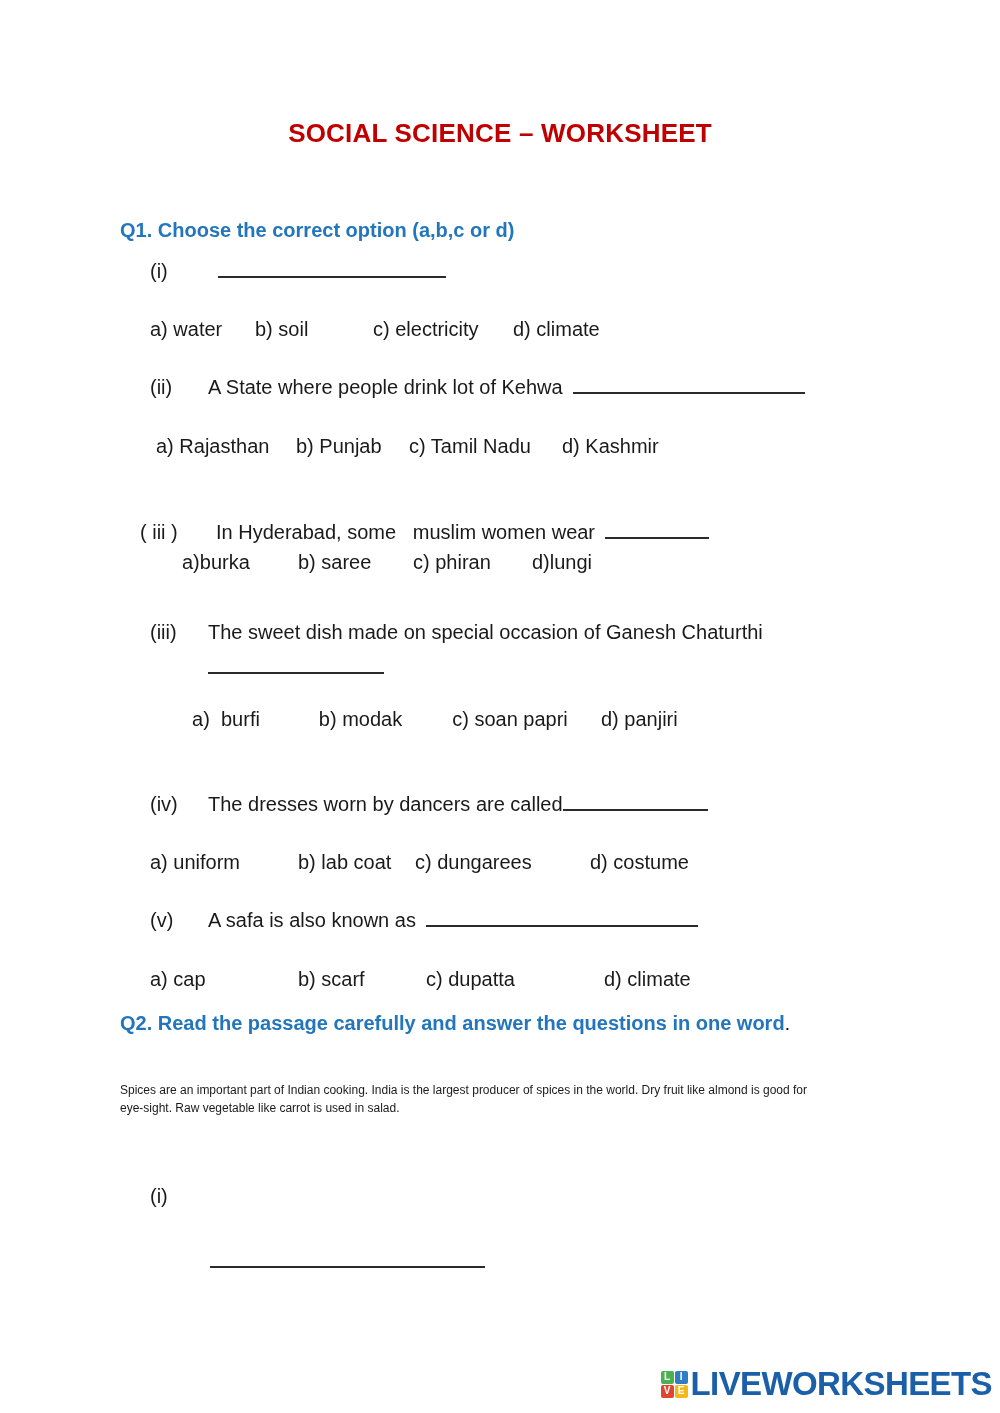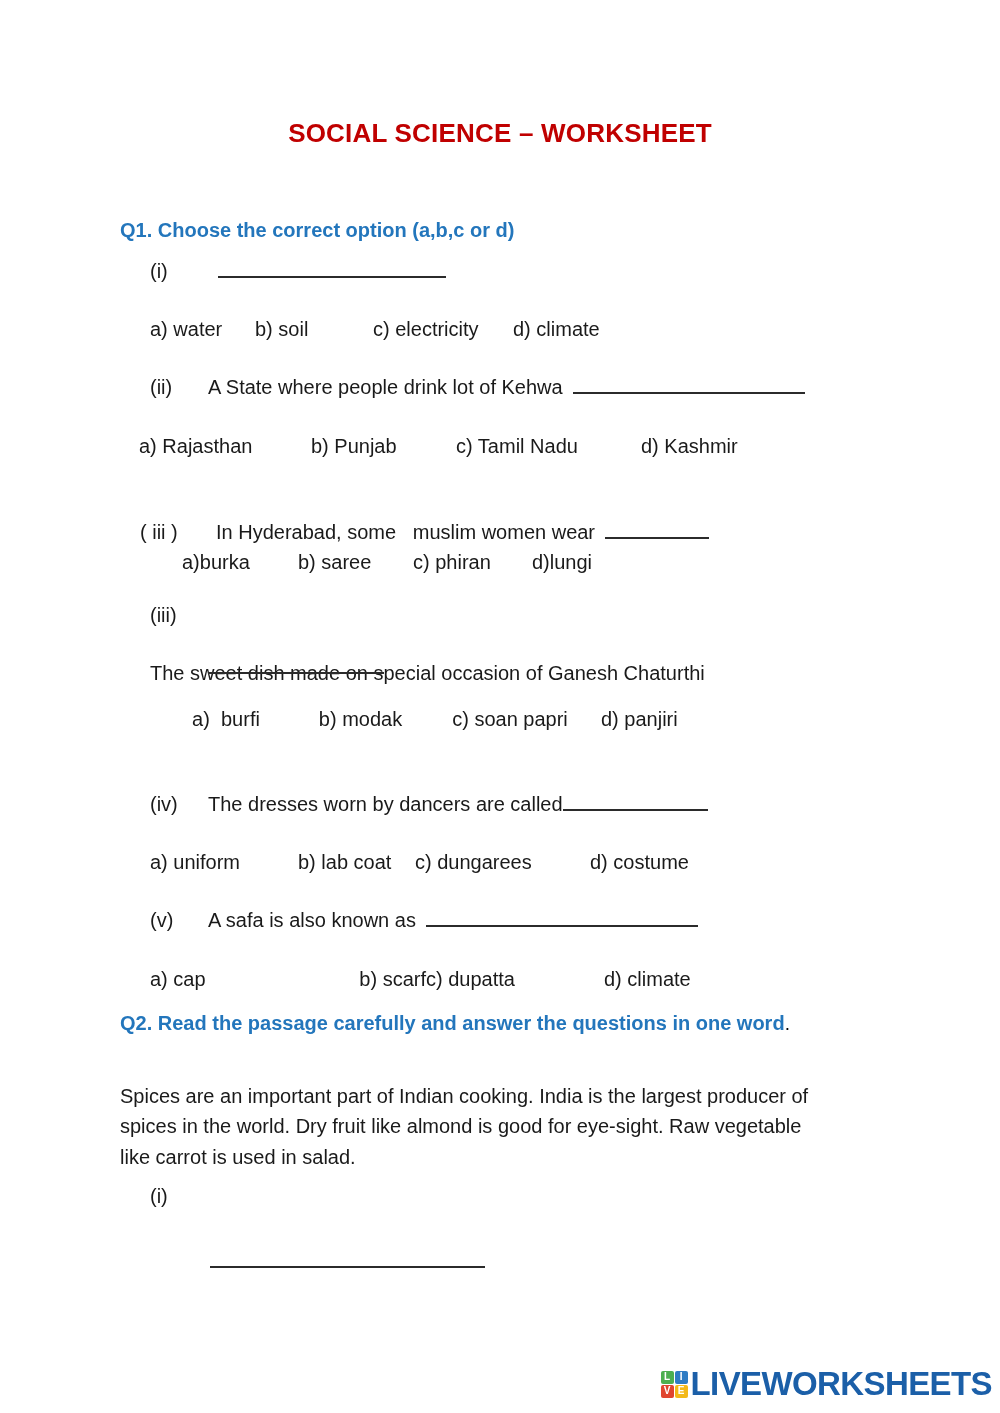--- a/index.html
+++ b/index.html
@@ -89,21 +89,21 @@
     border-bottom: 2px solid #2b2b2b;
     height: 0;
   }
 
   
   .passage {
     position: absolute;
     left: 120px;
     top: 1081px;
     width: 700px;
-    font-size: 20px;
+    font-size: 12px;
     line-height: 1.52;
     color: #1a1a1a;
   }
 
   
   .lw-logo {
     position: absolute;
     right: 8px;
     bottom: 10px;
     display: flex;
@@ -152,40 +152,40 @@
     <span class="opt" style="width:118px;">b) soil</span>
     <span class="opt" style="width:140px;">c) electricity</span>
     <span class="opt">d) climate</span>
   </div>
 
   <div class="row stem" style="left:150px; top:374px;">
     <span class="num">(ii)</span>
     <span class="text">A State where people drink lot of Kehwa</span>
     <span class="blank" style="width:232px; margin-left:10px;"></span>
   </div>
-  <div class="row opts" style="left:139px; top:433px;gap:32px;">
+  <div class="row opts" style="left:156px; top:433px;">
     <span class="opt" style="width:140px;">a) Rajasthan</span>
     <span class="opt" style="width:113px;">b) Punjab</span>
     <span class="opt" style="width:153px;">c) Tamil Nadu</span>
     <span class="opt">d) Kashmir</span>
   </div>
 
   <div class="row opts" style="left:182px; top:549px;">
     <span class="opt" style="width:116px;">a)burka</span>
     <span class="opt" style="width:115px;">b) saree</span>
     <span class="opt" style="width:119px;">c) phiran</span>
     <span class="opt">d)lungi</span>
   </div>
   <div class="row stem" style="left:140px; top:519px;">
     <span class="num" style="width:76px; flex:0 0 76px;">( iii )</span>
     <span class="text">In Hyderabad, some   muslim women wear</span>
     <span class="blank" style="width:104px; margin-left:10px;"></span>
   </div>
 
-  <div class="row stem" style="left:150px; top:602px;flex-direction:column;">
+  <div class="row stem" style="left:150px; top:619px;">
     <span class="num">(iii)</span>
     <span class="text">The sweet dish made on special occasion of Ganesh Chaturthi</span>
   </div>
   <div class="blank-standalone" style="left:208px; top:672px; width:176px;"></div>
   <div class="row opts" style="left:150px; top:706px;text-align:center;">
     <span class="opt" style="width:152px;">a)  burfi</span>
     <span class="opt" style="width:117px;">b) modak</span>
     <span class="opt" style="width:182px;">c) soan papri</span>
     <span class="opt">d) panjiri</span>
   </div>
@@ -202,21 +202,21 @@
     <span class="opt">d) costume</span>
   </div>
 
   <div class="row stem" style="left:150px; top:907px;">
     <span class="num">(v)</span>
     <span class="text">A safa is also known as</span>
     <span class="blank" style="width:272px; margin-left:10px;"></span>
   </div>
   <div class="row opts" style="left:150px; top:966px;">
     <span class="opt" style="width:148px;">a) cap</span>
-    <span class="opt" style="width:128px;text-align:right;">b) scarf</span>
+    <span class="opt" style="width:128px;">b) scarf</span>
     <span class="opt" style="width:178px;">c) dupatta</span>
     <span class="opt">d) climate</span>
   </div>
 
   <div class="q-heading" id="q2-heading">
     <span>Q2. Read the passage carefully and answer the questions in one word</span><span class="period">.</span>
   </div>
 
   <div class="passage">Spices are an important part of Indian cooking. India is the largest producer of spices in the world. Dry fruit like almond is good for eye-sight. Raw vegetable like carrot is used in salad.</div>
 

